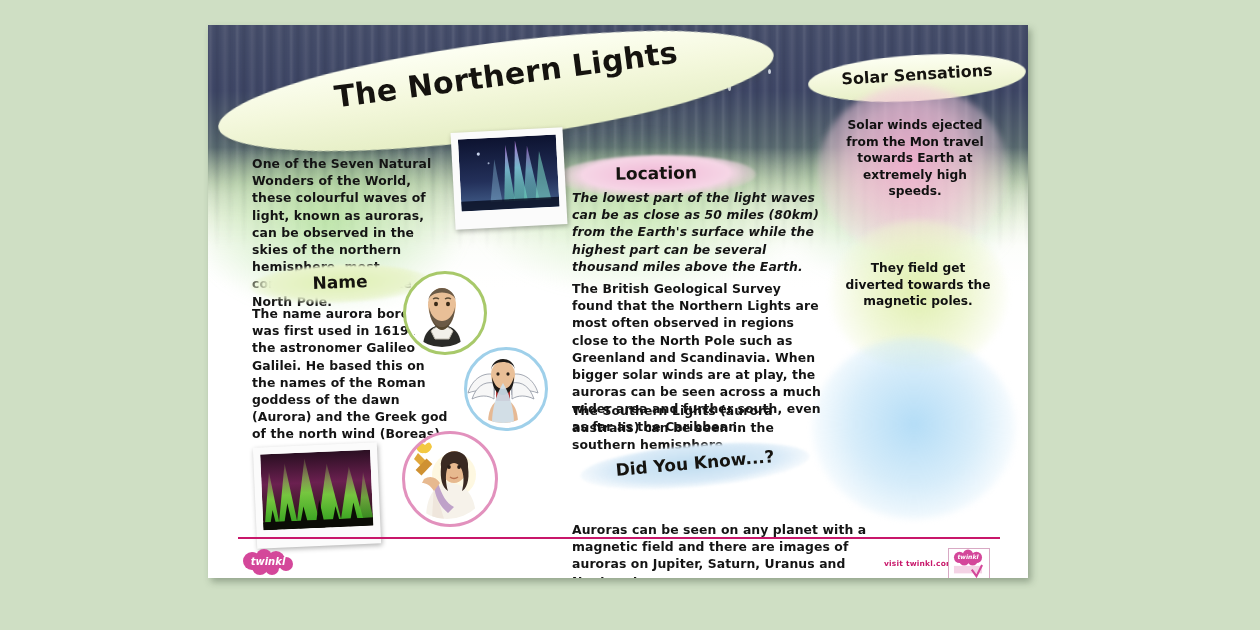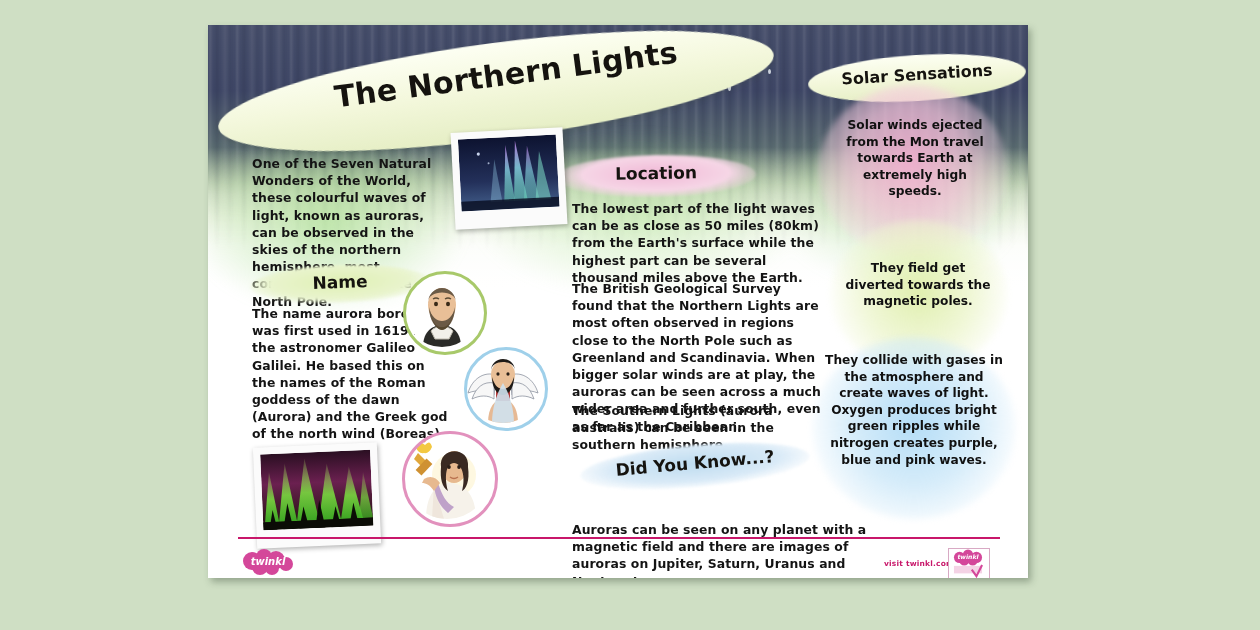--- a/index.html
+++ b/index.html
@@ -103,21 +103,21 @@
   .dyk-label{left:372px;top:428px;width:230px;font-size:17px;transform:rotate(-5deg);}
 
   
   .para{
     position:absolute;color:#141414;
     font-size:12.4px;line-height:17.2px;font-weight:600;
     letter-spacing:.1px;
   }
   .p-intro{left:44px;top:130px;width:200px;}
   .p-name{left:44px;top:280px;width:200px;}
-  .p-loc1{left:364px;top:175px;width:252px;}
+  .p-loc1{left:364px;top:164px;width:252px;font-style:italic;}
   .p-loc2{left:364px;top:255px;width:254px;}
   .p-loc3{left:364px;top:377px;width:250px;}
   .p-dyk{left:364px;top:467px;width:300px;margin-top:29px;}
 
   
   .blob{position:absolute;border-radius:50%;}
   .blob-pink{left:610px;top:60px;width:190px;height:172px;
     background:radial-gradient(circle at 48% 45%, rgba(245,175,210,.92) 0%, rgba(246,196,220,.72) 42%, rgba(250,228,240,.25) 72%, rgba(255,255,255,0) 85%);
     filter:blur(3px);}
   .blob-green{left:622px;top:195px;width:178px;height:150px;
@@ -184,21 +184,20 @@
 
     <div class="ribbon solar-ribbon"></div>
     <div class="solar-text">Solar Sensations</div>
 
     <div class="blob blob-pink"></div>
     <div class="blob blob-green"></div>
     <div class="blob blob-blue"></div>
 
     <div class="blob-text bt-1">Solar winds ejected from the Mon travel towards Earth at extremely high speeds.</div>
     <div class="blob-text bt-2">They field get diverted towards the magnetic poles.</div>
-    <div class="blob-text bt-3">They collide with gases in the atmosphere and create waves of light. Oxygen produces bright green ripples while nitrogen creates purple, blue and pink waves.</div>
 
     <div class="para p-intro">One of the Seven Natural Wonders of the World, these colourful waves of light, known as auroras, can be observed in the skies of the northern hemisphere, most commonly close to the North Pole.</div>
 
     <div class="banner name-banner"></div>
     <div class="banner-label name-label">Name</div>
     <div class="para p-name">The name aurora borealis was first used in 1619 by the astronomer Galileo Galilei. He based this on the names of the Roman goddess of the dawn (Aurora) and the Greek god of the north wind (Boreas).</div>
 
     <div class="banner location-banner"></div>
     <div class="banner-label location-label">Location</div>
     <div class="para p-loc1">The lowest part of the light waves can be as close as 50 miles (80km) from the Earth's surface while the highest part can be several thousand miles above the Earth.</div>

